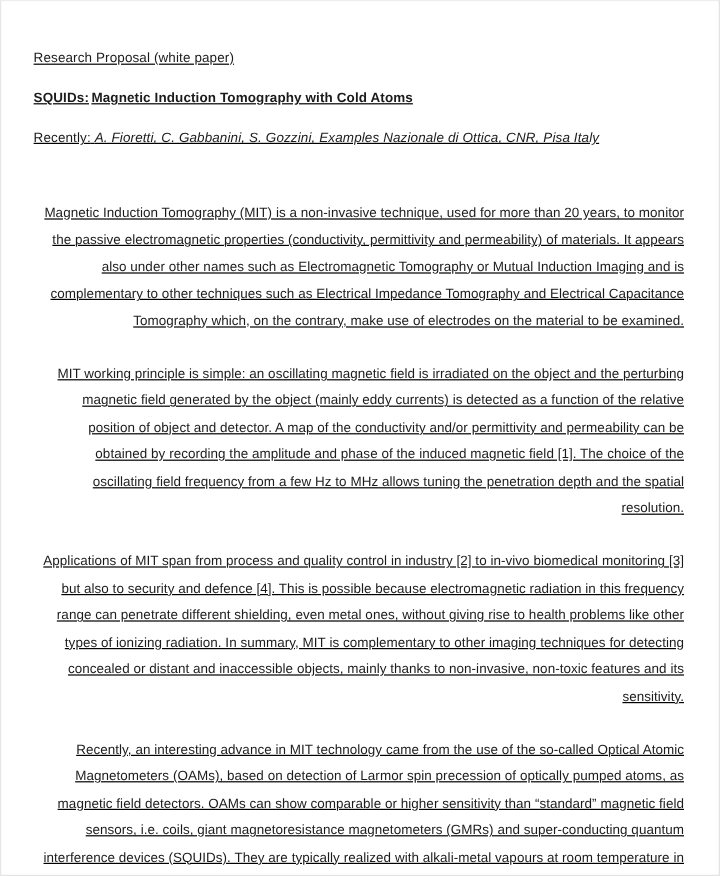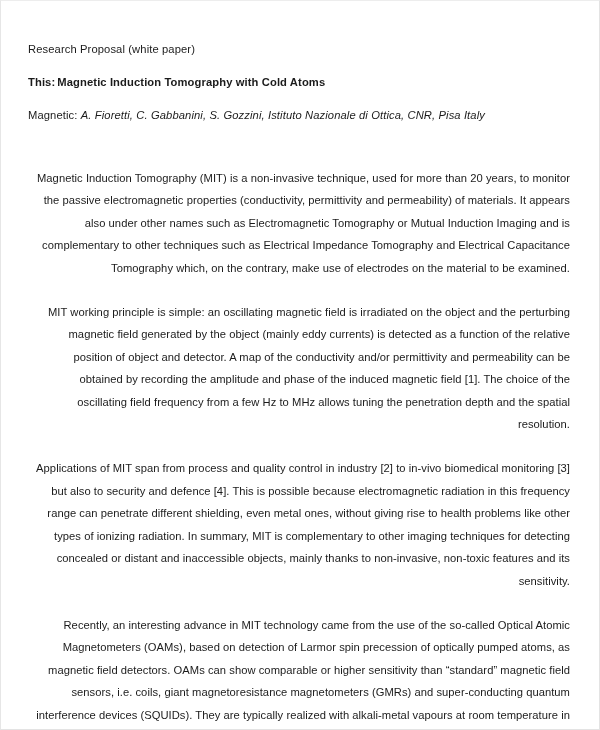--- a/index.html
+++ b/index.html
@@ -17,20 +17,21 @@
   .page {
     position: relative;
     box-sizing: border-box;
     width: 600px;
     height: 730px;
     background: #ffffff;
     border: 1px solid #e3e3e3;
     border-top-color: #ededed;
     border-left-color: #e6e6e6;
     overflow: hidden;
+    text-decoration: underline;
   }
 
   .page-inner {
     box-sizing: border-box;
     padding: 41px 29px 0 27px;
   }
 
   
   .meta-line {
     font-size: 11.2px;
@@ -66,26 +67,26 @@
 </style>
 </head>
 <body>
 
 <div class="page">
   <div class="page-inner">
 
     <div class="meta-line proposal-kind">Research Proposal (white paper)</div>
 
     <div class="meta-line title-line">
-      <span class="title-label">This:</span><span class="title-text">Magnetic Induction Tomography with Cold Atoms</span>
+      <span class="title-label">SQUIDs:</span><span class="title-text">Magnetic Induction Tomography with Cold Atoms</span>
     </div>
 
     <div class="meta-line authors-line">
-      <span class="authors-label">Magnetic:</span>
-      <span class="authors-text">A. Fioretti, C. Gabbanini, S. Gozzini, Istituto Nazionale di Ottica, CNR, Pisa Italy</span>
+      <span class="authors-label">Recently:</span>
+      <span class="authors-text">A. Fioretti, C. Gabbanini, S. Gozzini, Examples Nazionale di Ottica, CNR, Pisa Italy</span>
     </div>
 
     <div class="body-block">
       <p class="para">Magnetic Induction Tomography (MIT) is a non-invasive technique, used for more than 20 years, to monitor the passive electromagnetic properties (conductivity, permittivity and permeability) of materials. It appears also under other names such as Electromagnetic Tomography or Mutual Induction Imaging and is complementary to other techniques such as Electrical Impedance Tomography and Electrical Capacitance Tomography which, on the contrary, make use of electrodes on the material to be examined.</p>
       <p class="para">MIT working principle is simple: an oscillating magnetic field is irradiated on the object and the perturbing magnetic field generated by the object (mainly eddy currents) is detected as a function of the relative position of object and detector. A map of the conductivity and/or permittivity and permeability can be obtained by recording the amplitude and phase of the induced magnetic field [1]. The choice of the oscillating field frequency from a few Hz to MHz allows tuning the penetration depth and the spatial resolution.</p>
       <p class="para">Applications of  MIT span from process and quality control in industry [2] to in-vivo biomedical monitoring [3] but also to security and defence [4]. This is possible because electromagnetic radiation in this frequency range can penetrate different shielding, even metal ones, without giving rise to health problems like other types of ionizing radiation. In summary, MIT is complementary  to other imaging techniques for detecting concealed or distant and inaccessible objects, mainly thanks to non-invasive, non-toxic features and its sensitivity.</p>
       <p class="para">Recently, an interesting advance in MIT technology came from the use of the so-called Optical Atomic Magnetometers (OAMs), based on detection of Larmor spin precession of optically pumped atoms, as magnetic field detectors. OAMs can show comparable or higher sensitivity than “standard” magnetic field sensors, i.e. coils, giant magnetoresistance magnetometers (GMRs) and super-conducting quantum interference devices (SQUIDs). They are typically realized with alkali-metal vapours at room temperature in interaction with proper laser beams and magnetic fields. Examples of detecting conductive objects screened by a metal plates with sub-mm spatial resolution are provided in Refs [5-6].</p>
     </div>
 
   </div>

